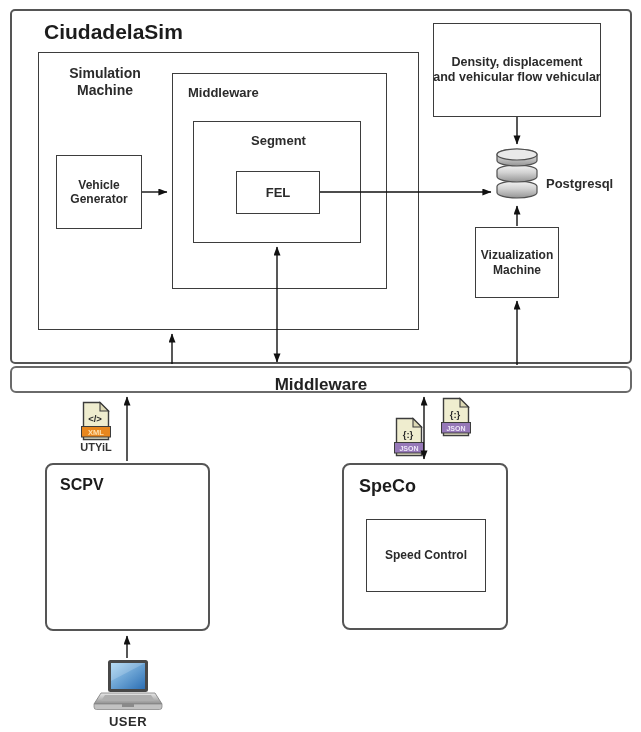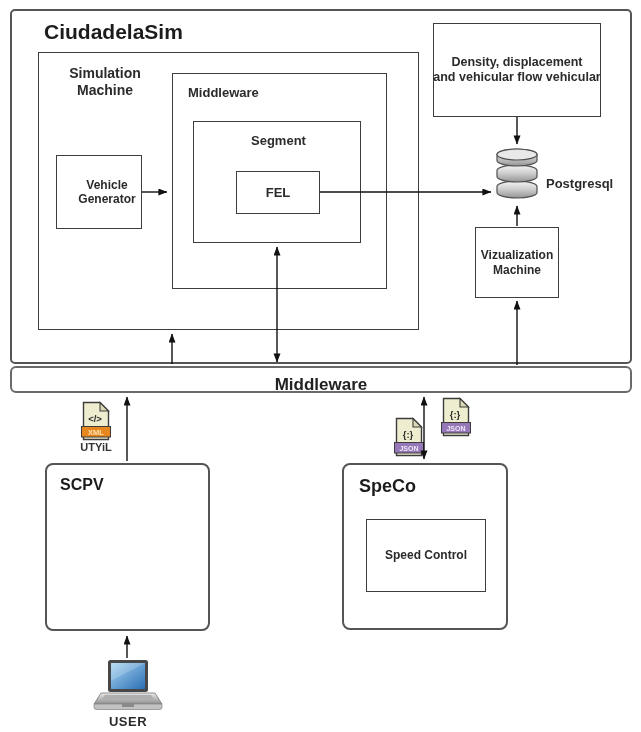--- a/index.html
+++ b/index.html
@@ -32,21 +32,21 @@
   <div class="box" style="left:433px; top:23px; width:168px; height:94px;"></div>
   <div class="box" style="left:475px; top:227px; width:84px; height:71px;"></div>
   <div class="box bar" style="left:10px; top:366px; width:622px; height:27px;"></div>
   <div class="box round" style="left:45px; top:463px; width:165px; height:168px;"></div>
   <div class="box round" style="left:342px; top:463px; width:166px; height:167px;"></div>
   <div class="box" style="left:366px; top:519px; width:120px; height:73px;"></div>
 
   <div class="label" style="left:44px; top:20px; font-size:21px; color:#1c1c1c;">CiudadelaSim</div>
   <div class="label ctr" style="left:38px; top:65px; width:134px; font-size:14px;">Simulation
 Machine</div>
-  <div class="label flexc" style="left:64px; top:155px; width:86px; height:74px; font-size:12px;">Vehicle
+  <div class="label flexc" style="left:56px; top:155px; width:86px; height:74px; font-size:12px;">Vehicle
 Generator</div>
   <div class="label" style="left:188px; top:85px; font-size:13px;">Middleware</div>
   <div class="label" style="left:212px; top:133px; font-size:13px;margin-left:39px;">Segment</div>
   <div class="label flexc" style="left:236px; top:171px; width:84px; height:43px; font-size:13px;">FEL</div>
   <div class="label flexc" style="left:433px; top:23px; width:168px; height:94px; font-size:12.5px;">Density, displacement
 and vehicular flow vehicular</div>
   <div class="label flexc" style="left:475px; top:227px; width:84px; height:71px; font-size:12px;">Vizualization
 Machine</div>
   <div class="label flexc" style="left:10px; top:366px; width:622px; height:39px; font-size:17px; color:#222;">Middleware</div>
   <div class="label" style="left:60px; top:476px; font-size:16px; color:#1c1c1c;">SCPV</div>

